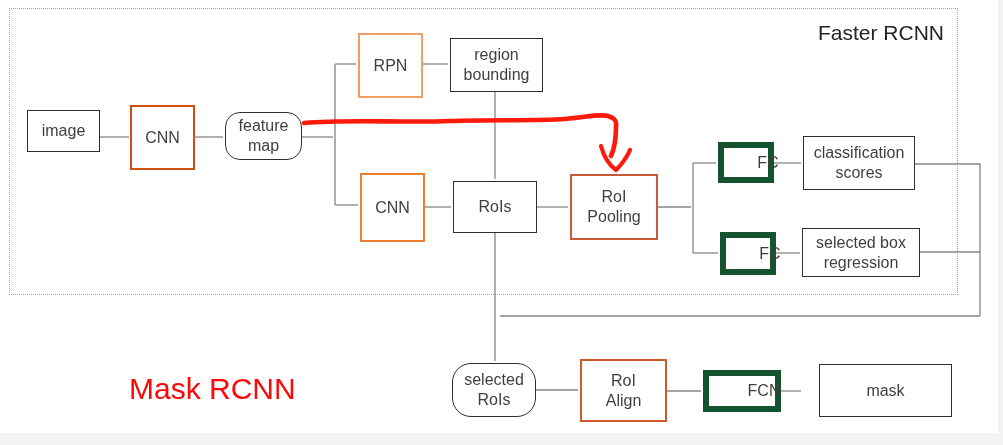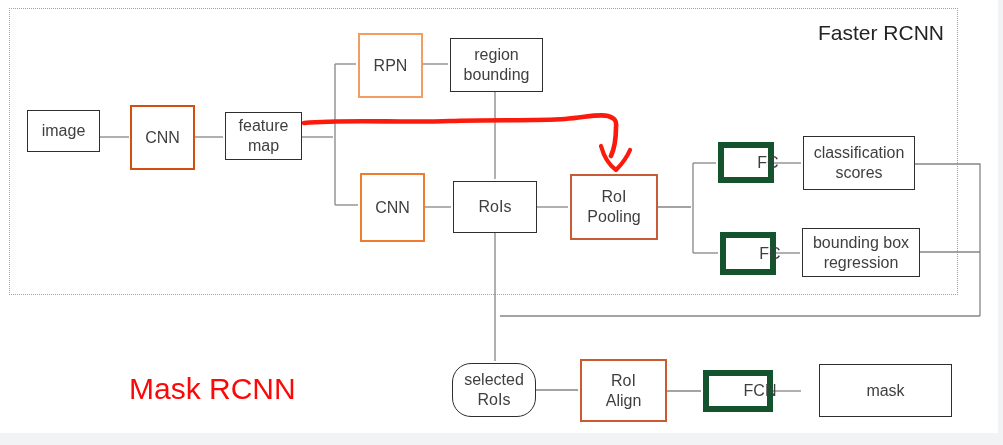--- a/index.html
+++ b/index.html
@@ -85,33 +85,33 @@
     <path class="gray" d="M773,391 L801,391" marker-end="url(#ah)"></path>
   </g>
   <g>
     <path class="red" style="stroke-width:4.6" d="M304,123 C350,119 400,123 450,121 C490,119.5 535,121 565,119 C585,117.5 599,113.5 608,116 C614,118 617,120 616,127 C616,137 615,147 611,156"></path>
     <path class="red" style="stroke-width:4.2" d="M601,146 C604,157 609,165 616,170 C621,165 627,157 630,150"></path>
   </g>
 </svg>
 
 <div class="node" style="left:27px;top:110px;width:73px;height:42px;text-align:center;">image</div>
 <div class="node o-dark" style="left:130px;top:105px;width:65px;height:65px;">CNN</div>
-<div class="node" style="left:225px;top:112px;width:77px;height:48px;">feature
+<div class="node" style="left:225px;top:112px;width:77px;height:48px;border-radius:15px;">feature
 map</div>
 <div class="node o-light" style="left:358px;top:33px;width:65px;height:65px;">RPN</div>
 <div class="node" style="left:450px;top:38px;width:93px;height:54px;">region
 bounding</div>
 <div class="node o-mid" style="left:360px;top:173px;width:65px;height:69px;">CNN</div>
 <div class="node" style="left:453px;top:181px;width:84px;height:52px;">RoIs</div>
 <div class="node o-pool" style="left:570px;top:174px;width:88px;height:66px;">RoI
 Pooling</div>
 <div class="node o-fc" style="left:718px;top:142px;width:52px;height:41px;">FC</div>
 <div class="node" style="left:803px;top:136px;width:112px;height:54px;">classification
 scores</div>
 <div class="node o-fc" style="left:720px;top:232px;width:53px;height:43px;">FC</div>
-<div class="node" style="left:802px;top:228px;width:118px;height:49px;">bounding box
+<div class="node" style="left:802px;top:228px;width:118px;height:49px;">selected box
 regression</div>
 <div class="node" style="left:452px;top:363px;width:84px;height:54px;border-radius:19px;">selected
 RoIs</div>
 <div class="node o-align" style="left:580px;top:359px;width:87px;height:63px;">RoI
 Align</div>
-<div class="node o-fc" style="left:703px;top:370px;width:70px;height:42px;">FCN</div>
+<div class="node o-fc" style="left:703px;top:370px;width:78px;height:42px;">FCN</div>
 <div class="node" style="left:807px;top:364px;width:133px;height:53px;margin-left:12px;">mask</div>
 
 </body></html>

